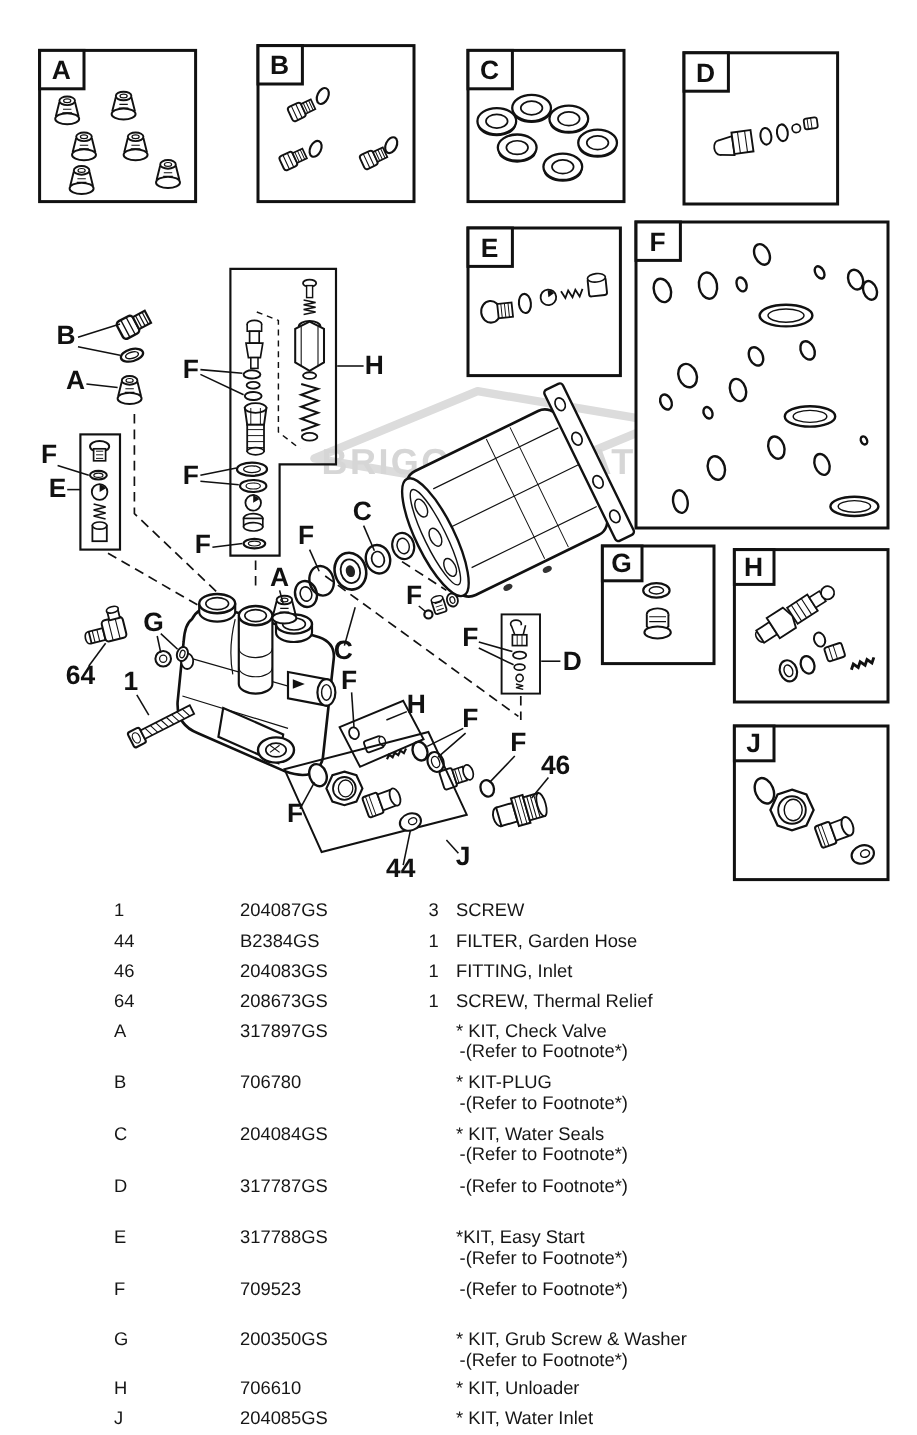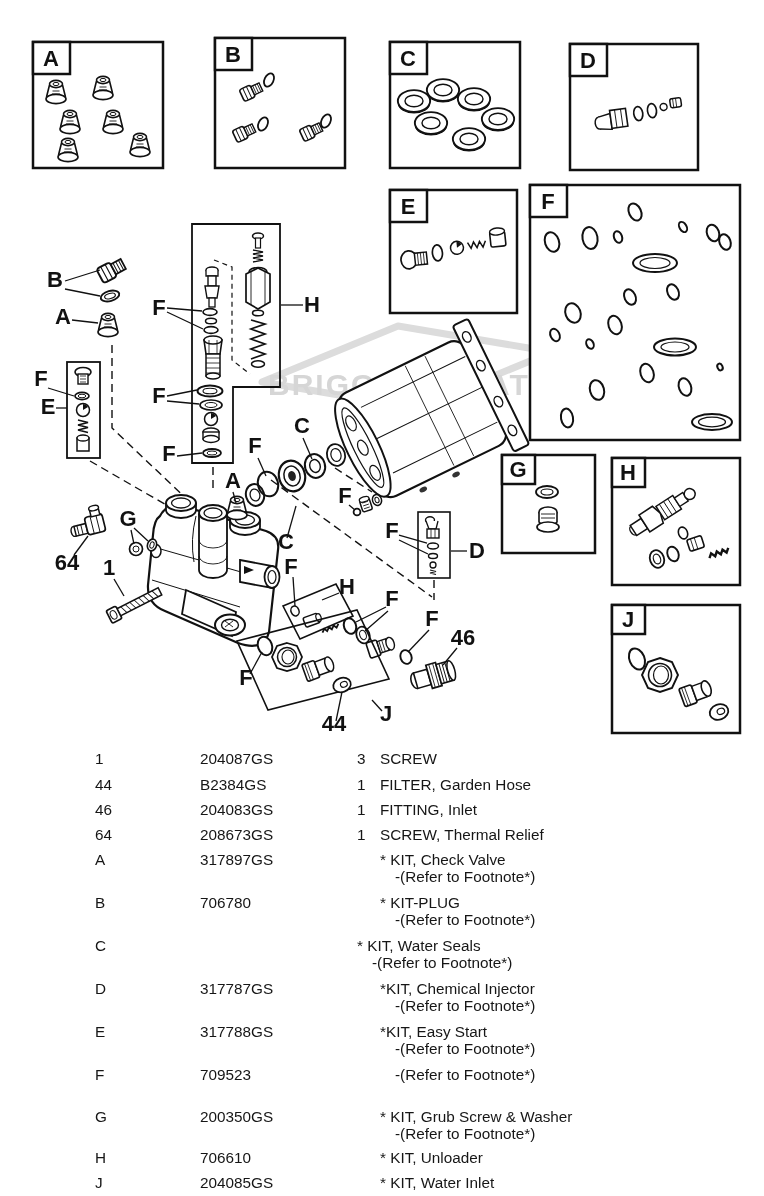--- a/index.html
+++ b/index.html
@@ -6,21 +6,21 @@
   .page{position:relative;width:764px;height:1196px;background:#fff;overflow:hidden;
         font-family:"Liberation Sans",sans-serif;color:#111;}
   svg text{font-family:"Liberation Sans",sans-serif;}
   .callout{font-size:22px;font-weight:700;fill:#111;}
   .kitletter{font-size:22px;font-weight:700;fill:#111;}
   .wmtext{font-size:30px;font-weight:700;fill:#d6d6d6;letter-spacing:2px;}
   
   .ptable{position:absolute;left:95px;top:748px;width:600px;font-size:15.3px;line-height:17px;color:#161616;}
   .trow{position:absolute;left:0;display:grid;grid-template-columns:105px 157px 23px 1fr;width:600px;}
   .trow div{white-space:nowrap;}
-  .d2{padding-left:3px;margin-left:12px;}
+  .d2{padding-left:3px;}
 </style>
 </head>
 <body>
 
 <div class="page">
 
 <svg width="764" height="748" viewBox="0 0 764 748">
   <defs>
 
     <g id="cv">
@@ -593,32 +593,32 @@
     <div>B</div>
     <div>706780</div>
     <div></div>
     <div>
           <div>* KIT-PLUG</div>
           <div class="d2">-(Refer to Footnote*)</div>
         </div>
   </div>
   <div class="trow" style="top:189px">
     <div>C</div>
+    <div>204084GS</div>
     <div></div>
     <div>
           <div>* KIT, Water Seals</div>
           <div class="d2">-(Refer to Footnote*)</div>
         </div>
   </div>
   <div class="trow" style="top:232px">
     <div>D</div>
     <div>317787GS</div>
     <div></div>
     <div>
-          <div>*KIT, Chemical Injector</div>
           <div class="d2">-(Refer to Footnote*)</div>
         </div>
   </div>
   <div class="trow" style="top:275px">
     <div>E</div>
     <div>317788GS</div>
     <div></div>
     <div>
           <div>*KIT, Easy Start</div>
           <div class="d2">-(Refer to Footnote*)</div>

